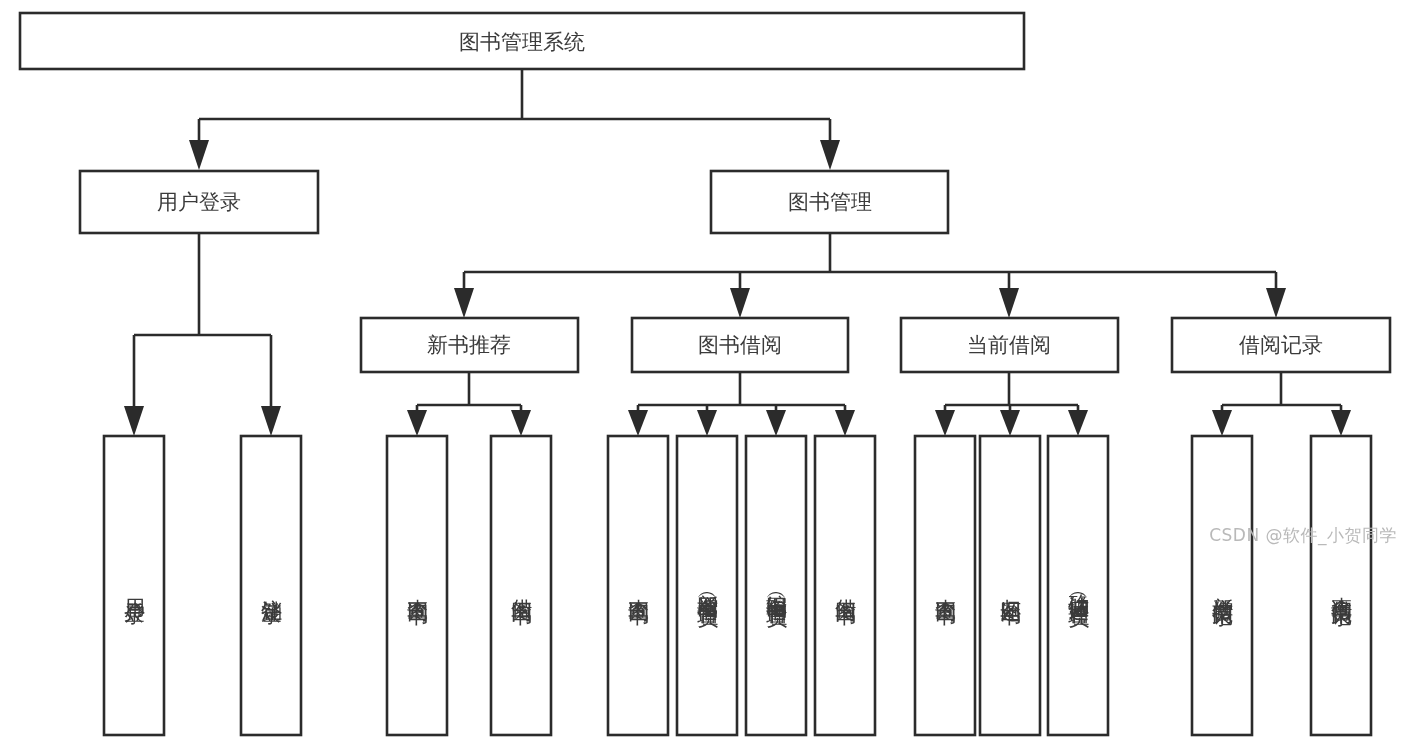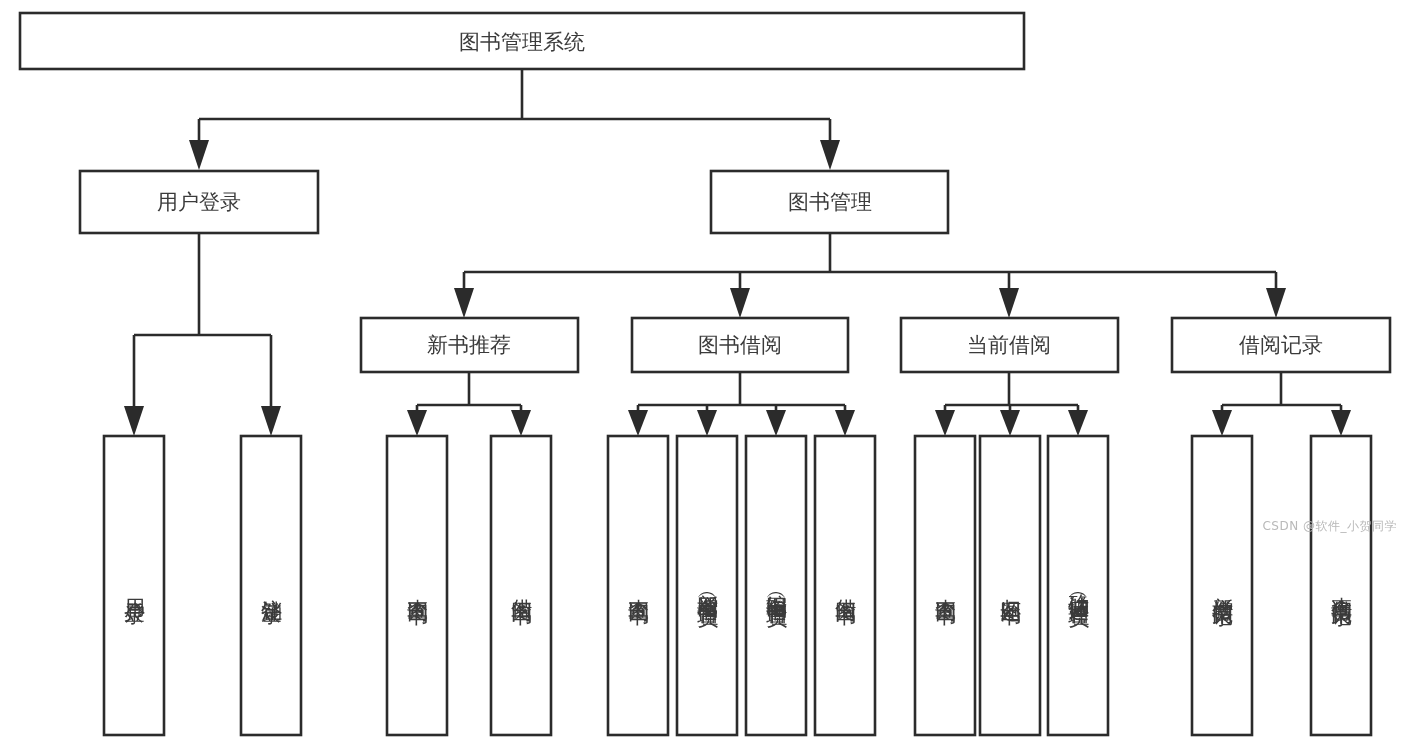--- a/index.html
+++ b/index.html
@@ -63,23 +63,23 @@
     text-align: center;
     display: flex;
     align-items: center;
     justify-content: center;
     pointer-events: none;
     user-select: none;
   }
   .watermark {
     position: absolute;
     right: 8px;
-    bottom: 20px;
-    font-family: "DejaVu Sans", "Liberation Sans", sans-serif;
-    font-size: 12px;
+    bottom: 8px;
+    font-family: "DejaVu Sans", "Liberation Sans", sans-serif;
+    font-size: 17px;
     color: #b9b9b9;
     letter-spacing: 0.5px;
     white-space: nowrap;
   }
 </style>
 </head>
 <body>
 
 <div id="diagram-root">
 

